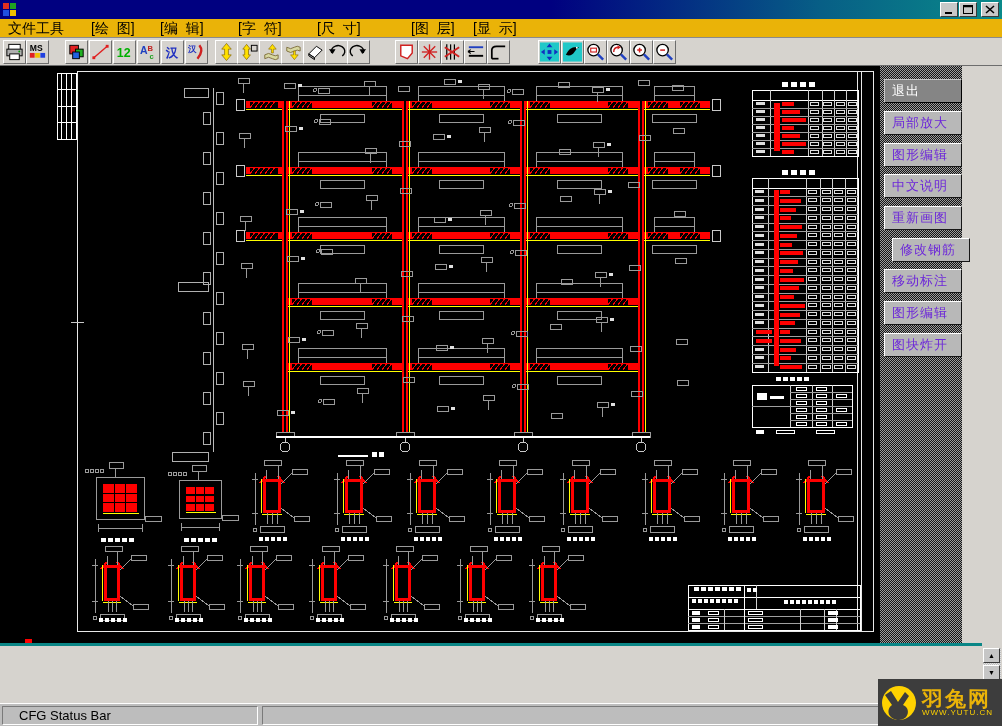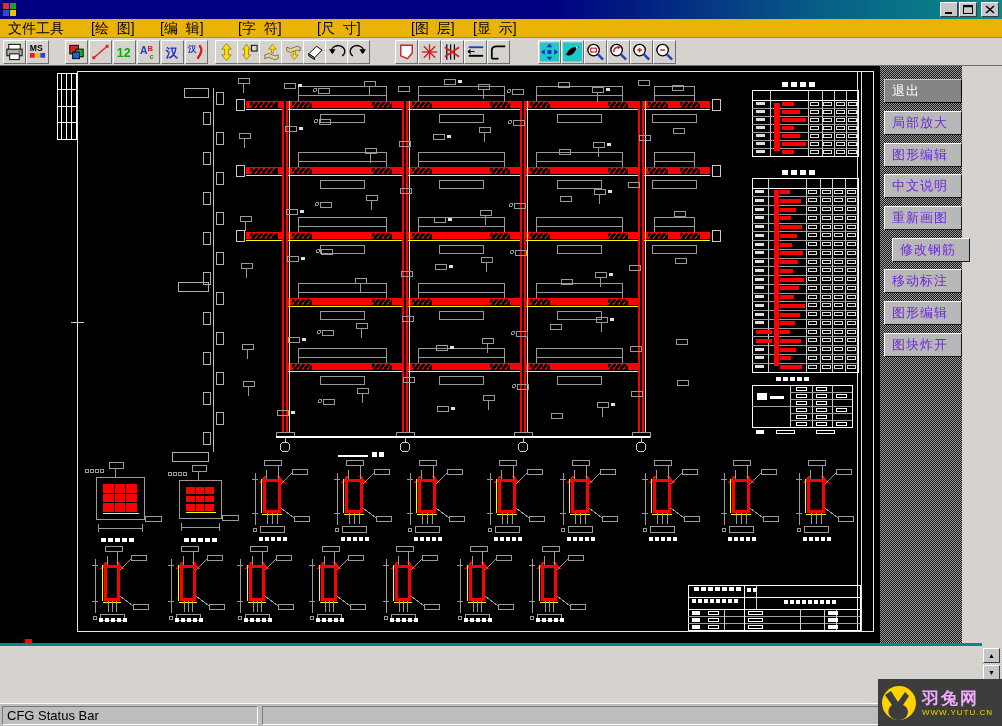--- a/index.html
+++ b/index.html
@@ -58,27 +58,27 @@
     background-color:#e2e2e2;
     background-image:linear-gradient(45deg,#bdbdbd 25%,transparent 25%,transparent 75%,#bdbdbd 75%),
                      linear-gradient(45deg,#bdbdbd 25%,transparent 25%,transparent 75%,#bdbdbd 75%);
     background-size:2px 2px; background-position:0 0,1px 1px; }
   .sb-btn { position:absolute; left:0; width:17px; height:15px; background:#c6c6c6; border:1px solid;
     border-color:#fff #3a3a3a #3a3a3a #fff; font-size:7px; color:#000; display:flex; align-items:center; justify-content:center; }
 
   
   #statusbar { position:absolute; left:0; top:703px; width:1002px; height:23px; background:#bdbdbd; border-top:1px solid #fff; }
   .status-panel { position:absolute; top:2px; height:19px; border:1px solid; border-color:#7a7a7a #fff #fff #7a7a7a;
-    font-size:13px; color:#000; padding:1px 0 0 4px; }
+    font-size:13px; color:#000; padding:1px 0 0 16px; }
 
   
   #watermark { position:absolute; left:878px; top:679px; width:124px; height:47px; background:#3d3d3d; z-index:30;
     display:flex; align-items:center; }
   #wm-text { display:flex; flex-direction:column; margin-left:2px; }
-  #wm-name { color:#f0abfc; font-size:17px; font-weight:bold; letter-spacing:2px; line-height:19px; }
+  #wm-name { color:#eab308; font-size:21px; font-weight:bold; letter-spacing:2px; line-height:19px; }
   #wm-url { color:#ffd200; font-size:8px; letter-spacing:1px; }
 </style>
 </head>
 <body>
 
 <div id="app">
 
   <div id="titlebar">
     <span id="app-icon">
       <i style="left:0;top:0;background:#e03020"></i>

